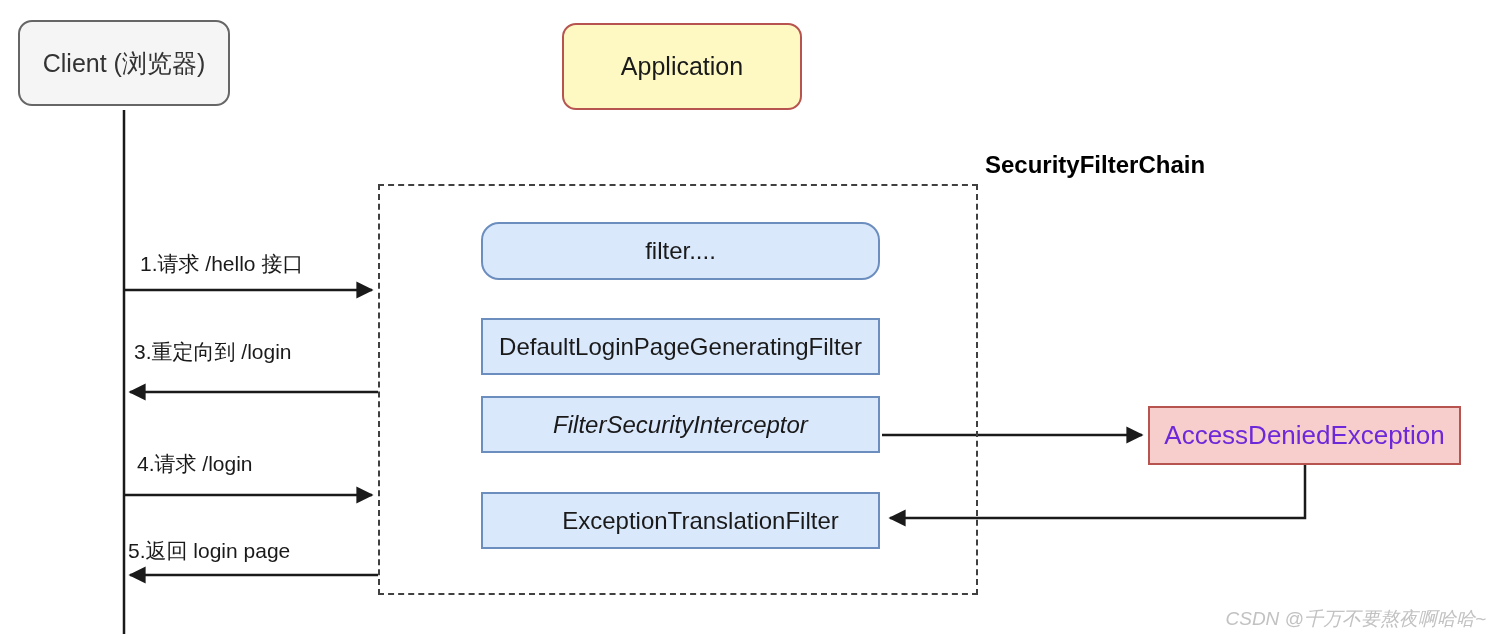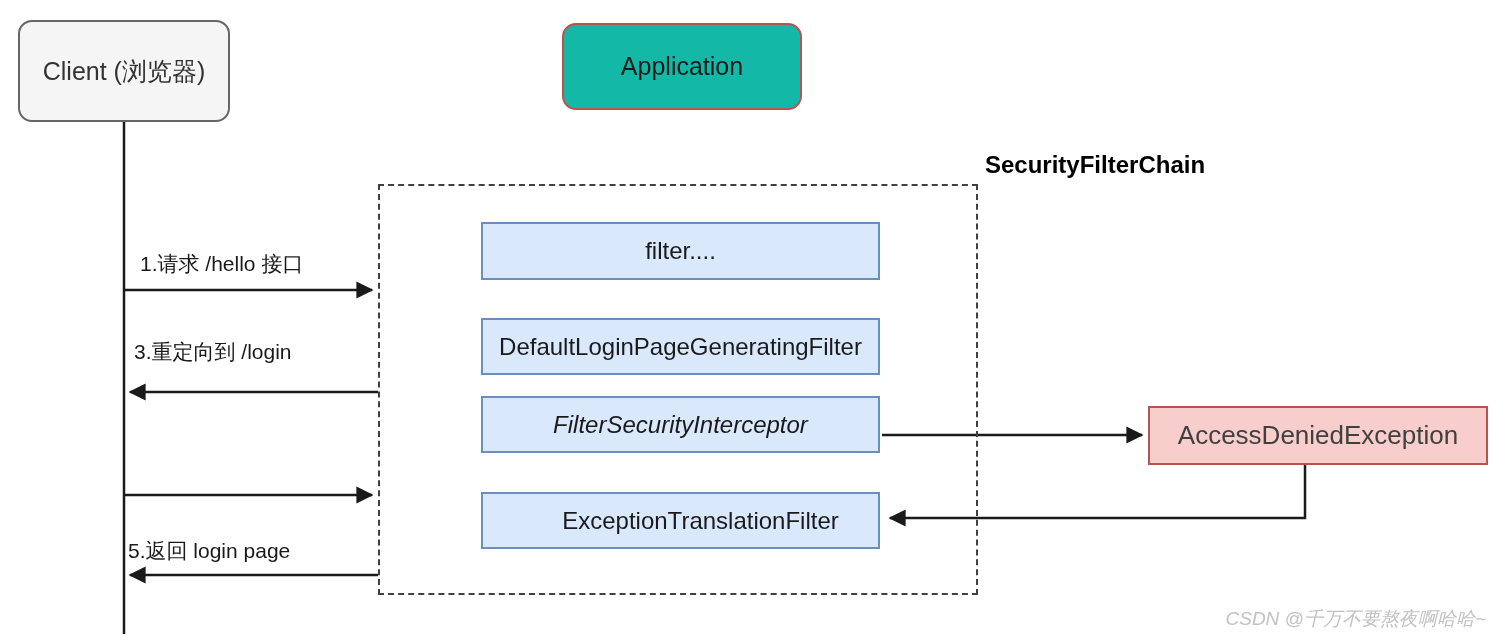--- a/index.html
+++ b/index.html
@@ -22,30 +22,30 @@
     height: 642px;
   }
   .node {
     position: absolute;
     display: flex;
     align-items: center;
     justify-content: center;
     text-align: center;
   }
   .node-client {
-    left: 18px; top: 20px; width: 212px; height: 102px;
+    left: 18px; top: 20px; width: 212px; height: 86px;
     background: #f5f5f5;
     border: 2px solid #666666;
     border-radius: 14px;
     font-size: 25px;
     color: #333333;
   }
   .node-application {
     left: 562px; top: 23px; width: 240px; height: 87px;
-    background: #14b8a6;
+    background: #fef9c3;
     border: 2px solid #b85450;
     border-radius: 14px;
     font-size: 25px;
     color: #1a1a1a;
   }
   .chain-frame {
     position: absolute;
     left: 378px; top: 184px; width: 600px; height: 411px;
     border: 2px dashed #404040;
     background: transparent;
@@ -58,30 +58,30 @@
     color: #000000;
     white-space: nowrap;
   }
   .filter-box {
     left: 481px; width: 399px; height: 57px;
     background: #dae8fc;
     border: 2px solid #6c8ebf;
     font-size: 24px;
     color: #1a1a1a;
   }
-  .filter-0 { top: 222px; height: 58px; }
+  .filter-0 { top: 222px; height: 58px; border-radius: 18px; }
   .filter-1 { top: 318px; }
   .filter-2 { top: 396px; font-style: italic; }
   .filter-3 { top: 492px; padding-left: 40px; }
   .node-exception {
-    left: 1148px; top: 406px; width: 340px; height: 59px;
+    left: 1148px; top: 406px; width: 313px; height: 59px;
     background: #f8cecc;
     border: 2px solid #b85450;
     font-size: 26px;
-    color: #404040;
+    color: #6d28d9;
   }
   .edge-label {
     position: absolute;
     font-size: 21px;
     color: #1a1a1a;
     white-space: nowrap;
   }
   .label-step1 { left: 140px; top: 250px; }
   .label-step3 { left: 134px; top: 338px; }
   .label-step4 { left: 137px; top: 450px; }
@@ -147,17 +147,18 @@
   <div class="node filter-box filter-3">
     <span>ExceptionTranslationFilter</span>
   </div>
 
   <div class="node node-exception">
     <span>AccessDeniedException</span>
   </div>
 
   <div class="edge-label label-step1">1.请求 /hello 接口</div>
   <div class="edge-label label-step3">3.重定向到 /login</div>
+  <div class="edge-label label-step4">4.请求 /login</div>
   <div class="edge-label label-step5">5.返回 login page</div>
 
   <div class="watermark">CSDN @千万不要熬夜啊哈哈~</div>
 
 </div>
 
 </body></html>

